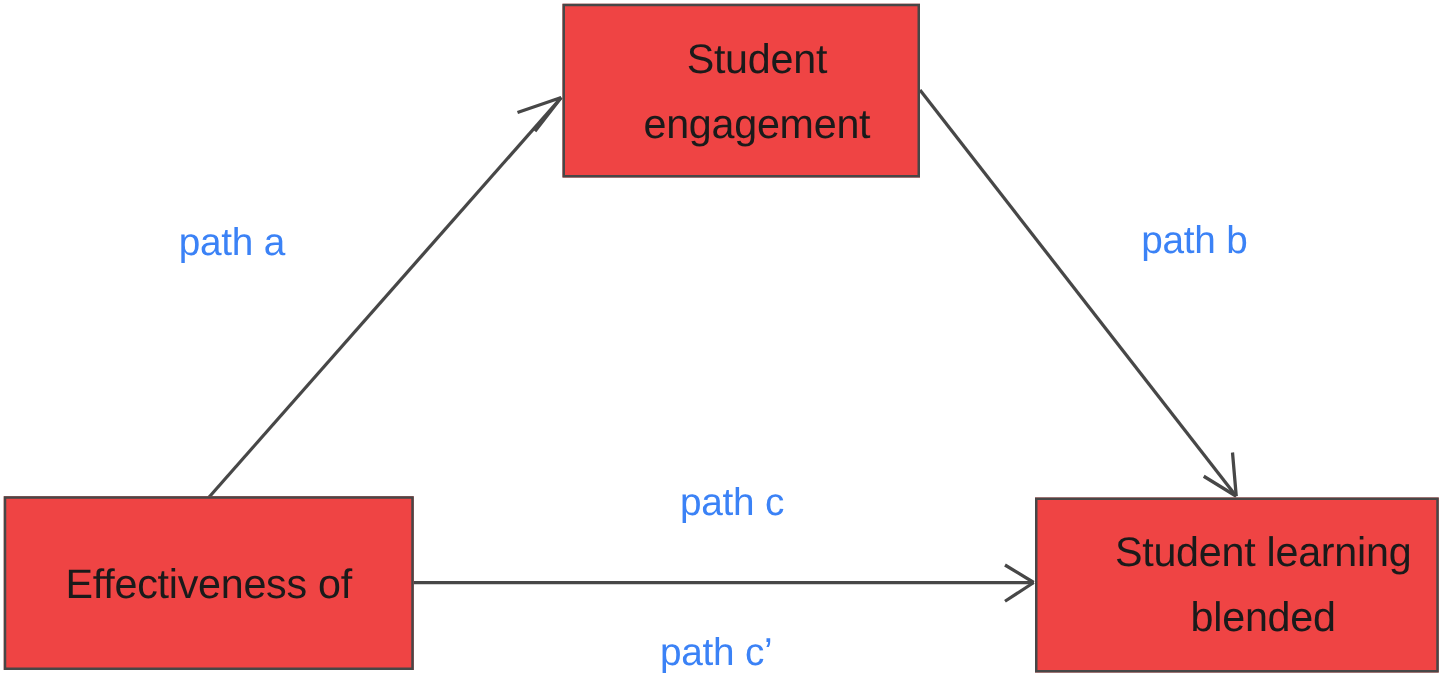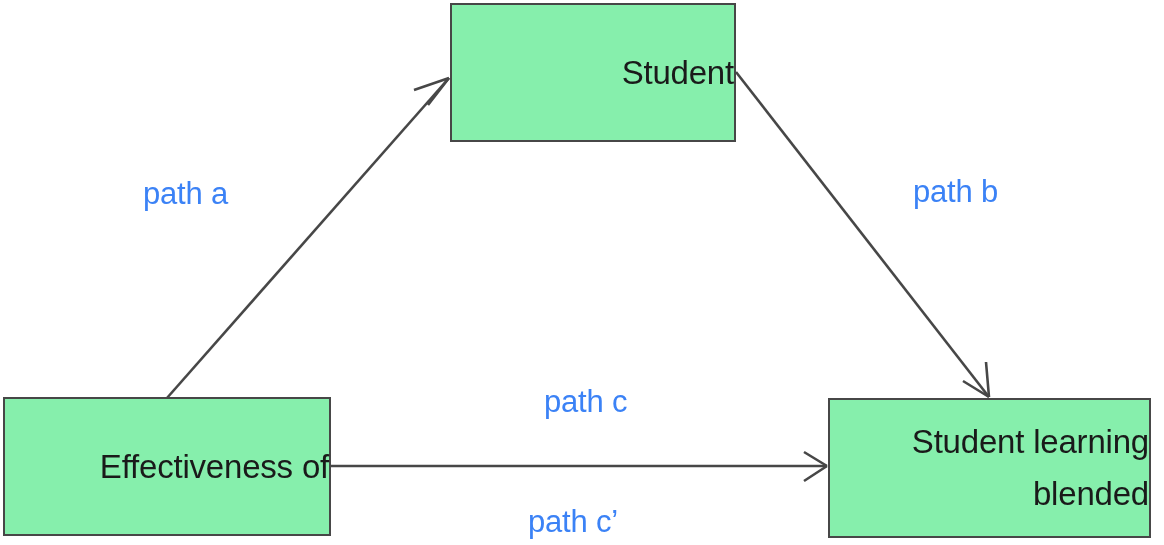--- a/index.html
+++ b/index.html
@@ -20,26 +20,26 @@
     position: absolute;
     left: 0;
     top: 0;
     width: 1164px;
     height: 545px;
     pointer-events: none;
   }
   .node {
     position: absolute;
     box-sizing: border-box;
-    background: #86efac;
+    background: #ef4444;
     border: 2px solid #474747;
     display: flex;
     flex-direction: column;
     justify-content: center;
-    align-items: flex-end;
+    align-items: center;
   }
   .node .line-text {
     font-size: 33px;
     line-height: 52px;
     color: #1a1a1a;
     white-space: nowrap;
     letter-spacing: -0.2px;
   }
   #node-engagement {
     left: 450px;
@@ -92,20 +92,21 @@
     </g>
 
     <g>
       <line x1="331" y1="466" x2="827" y2="466" stroke="#474747" stroke-width="2.6" stroke-linecap="butt"></line>
       <path d="M 827 466 L 804 452 M 827 466 L 804 481" stroke="#474747" stroke-width="2.6" fill="none" stroke-linecap="butt"></path>
     </g>
   </svg>
 
   <div class="node" id="node-engagement">
     <span class="line-text">Student</span>
+    <span class="line-text">engagement</span>
   </div>
 
   <div class="node" id="node-effectiveness">
     <span class="line-text">Effectiveness of</span>
   </div>
 
   <div class="node" id="node-outcomes">
     <span class="line-text">Student learning</span>
     <span class="line-text">blended</span>
   </div>

